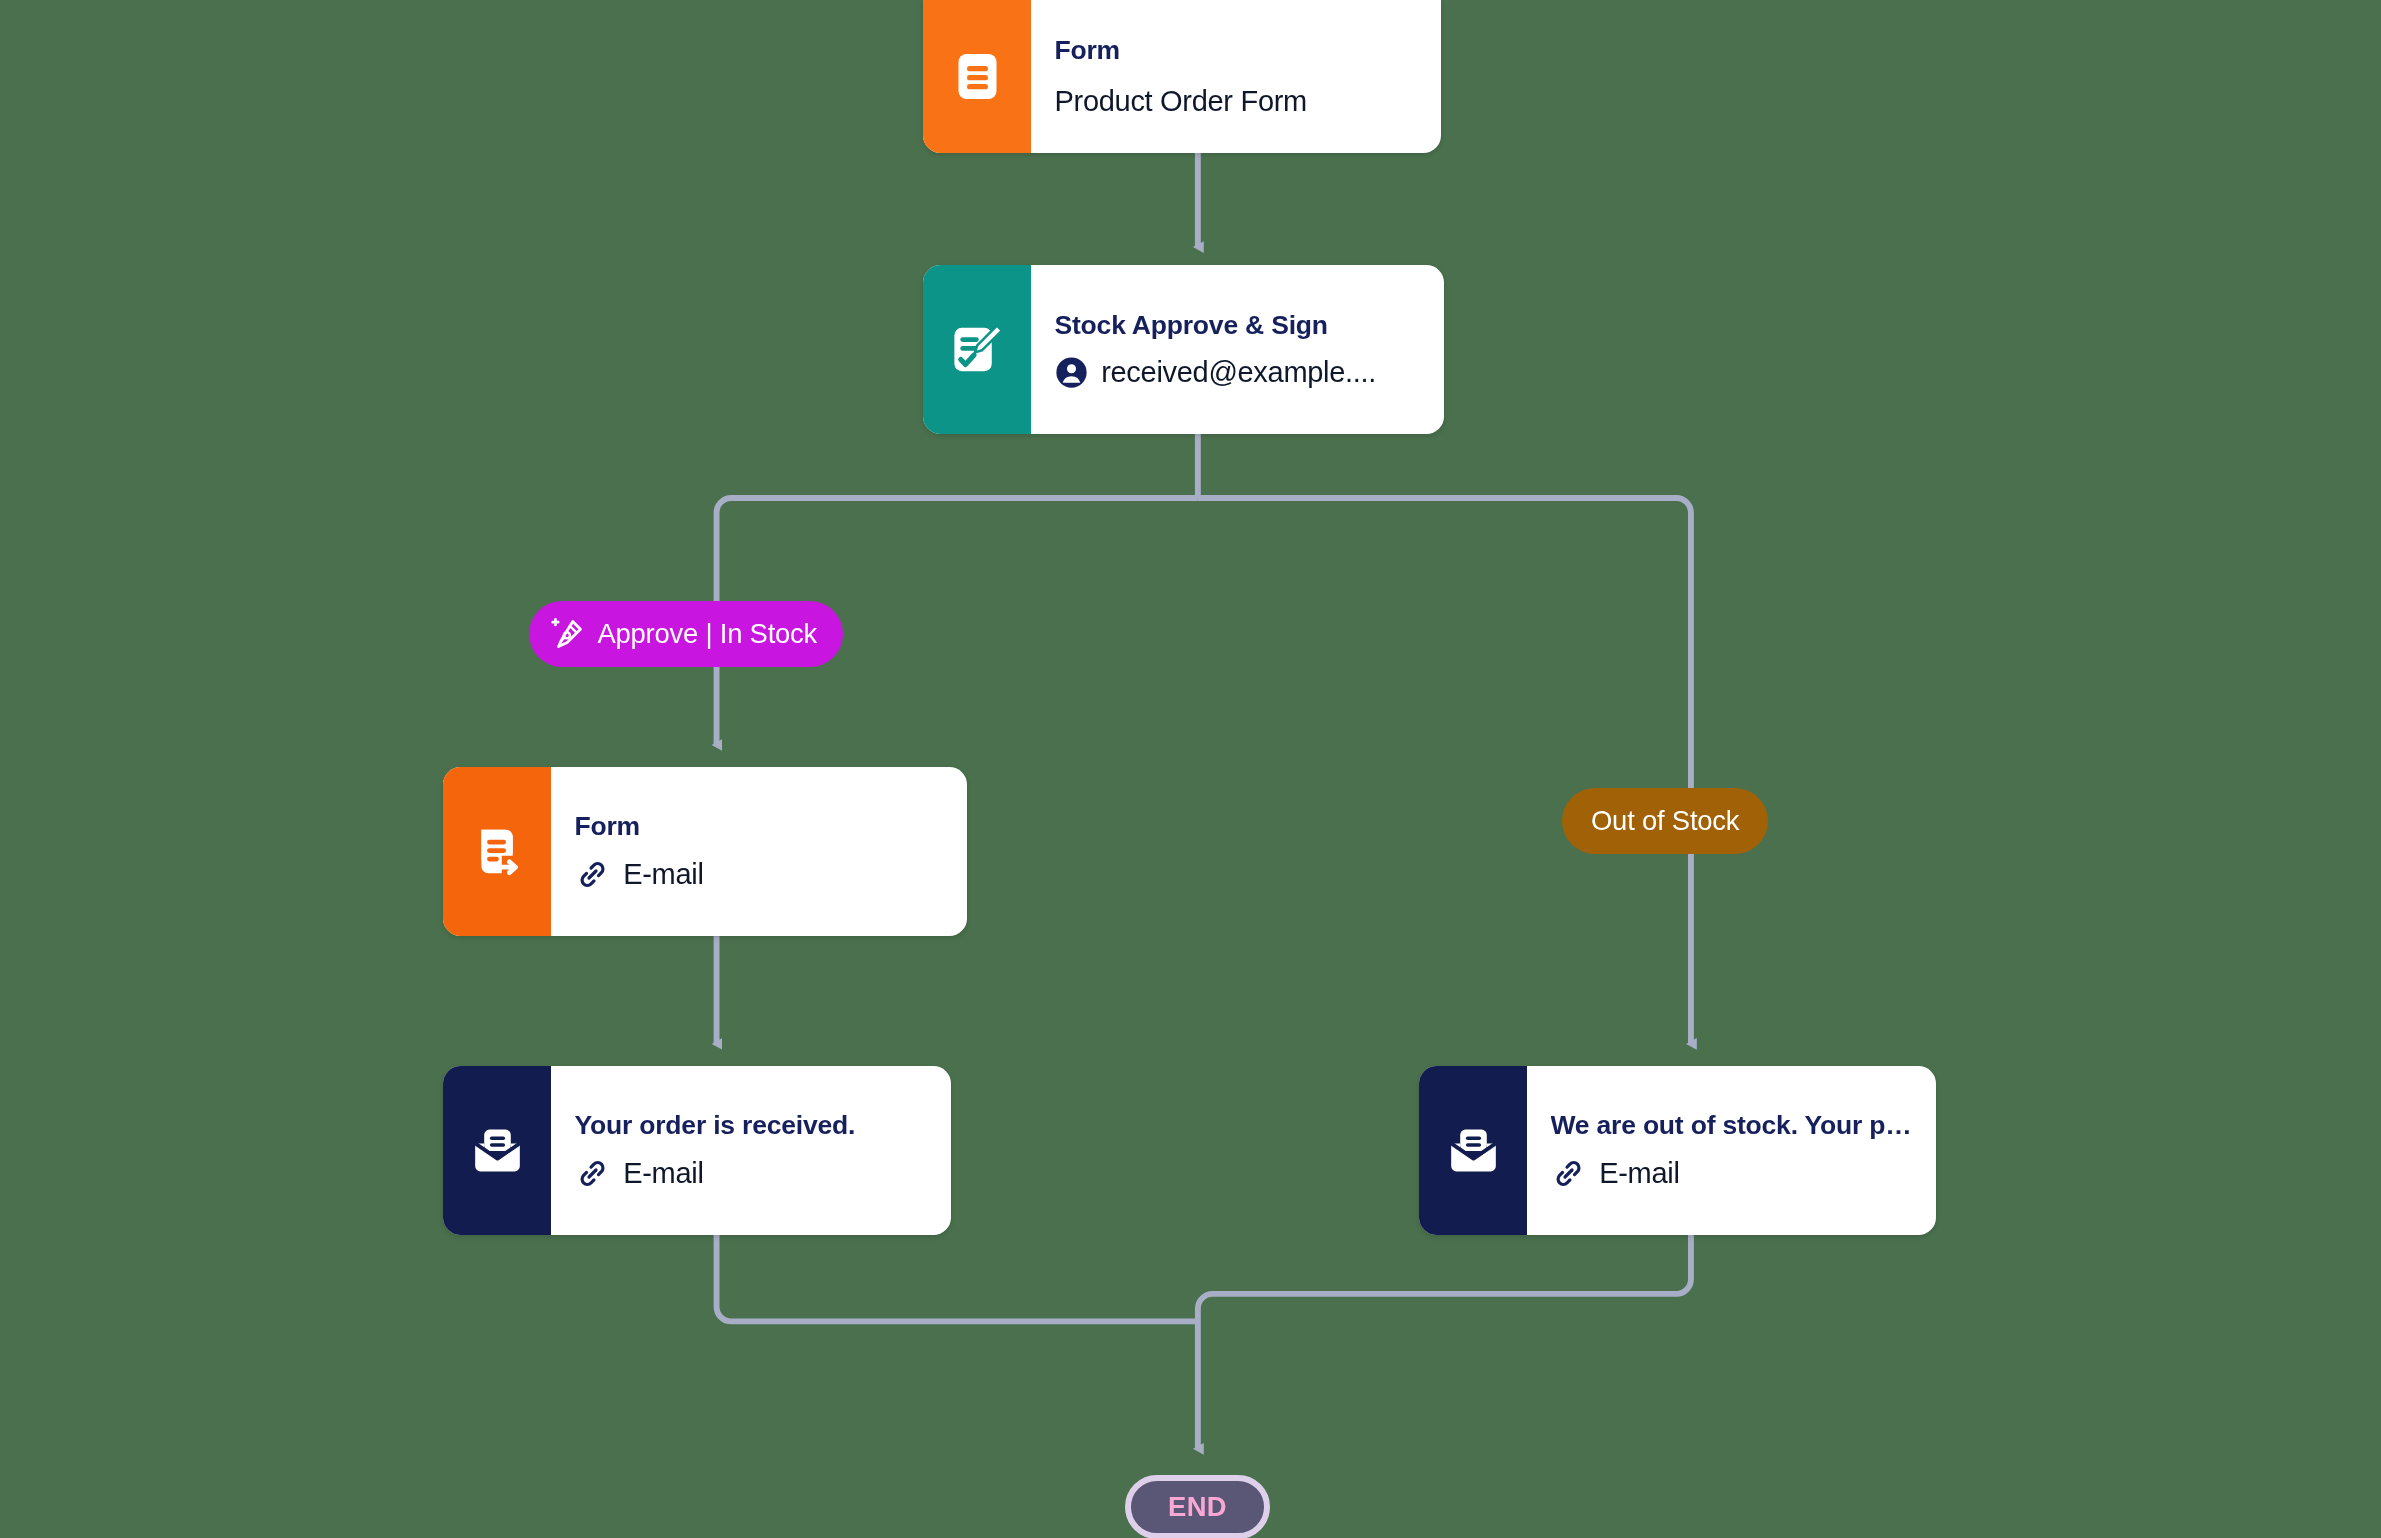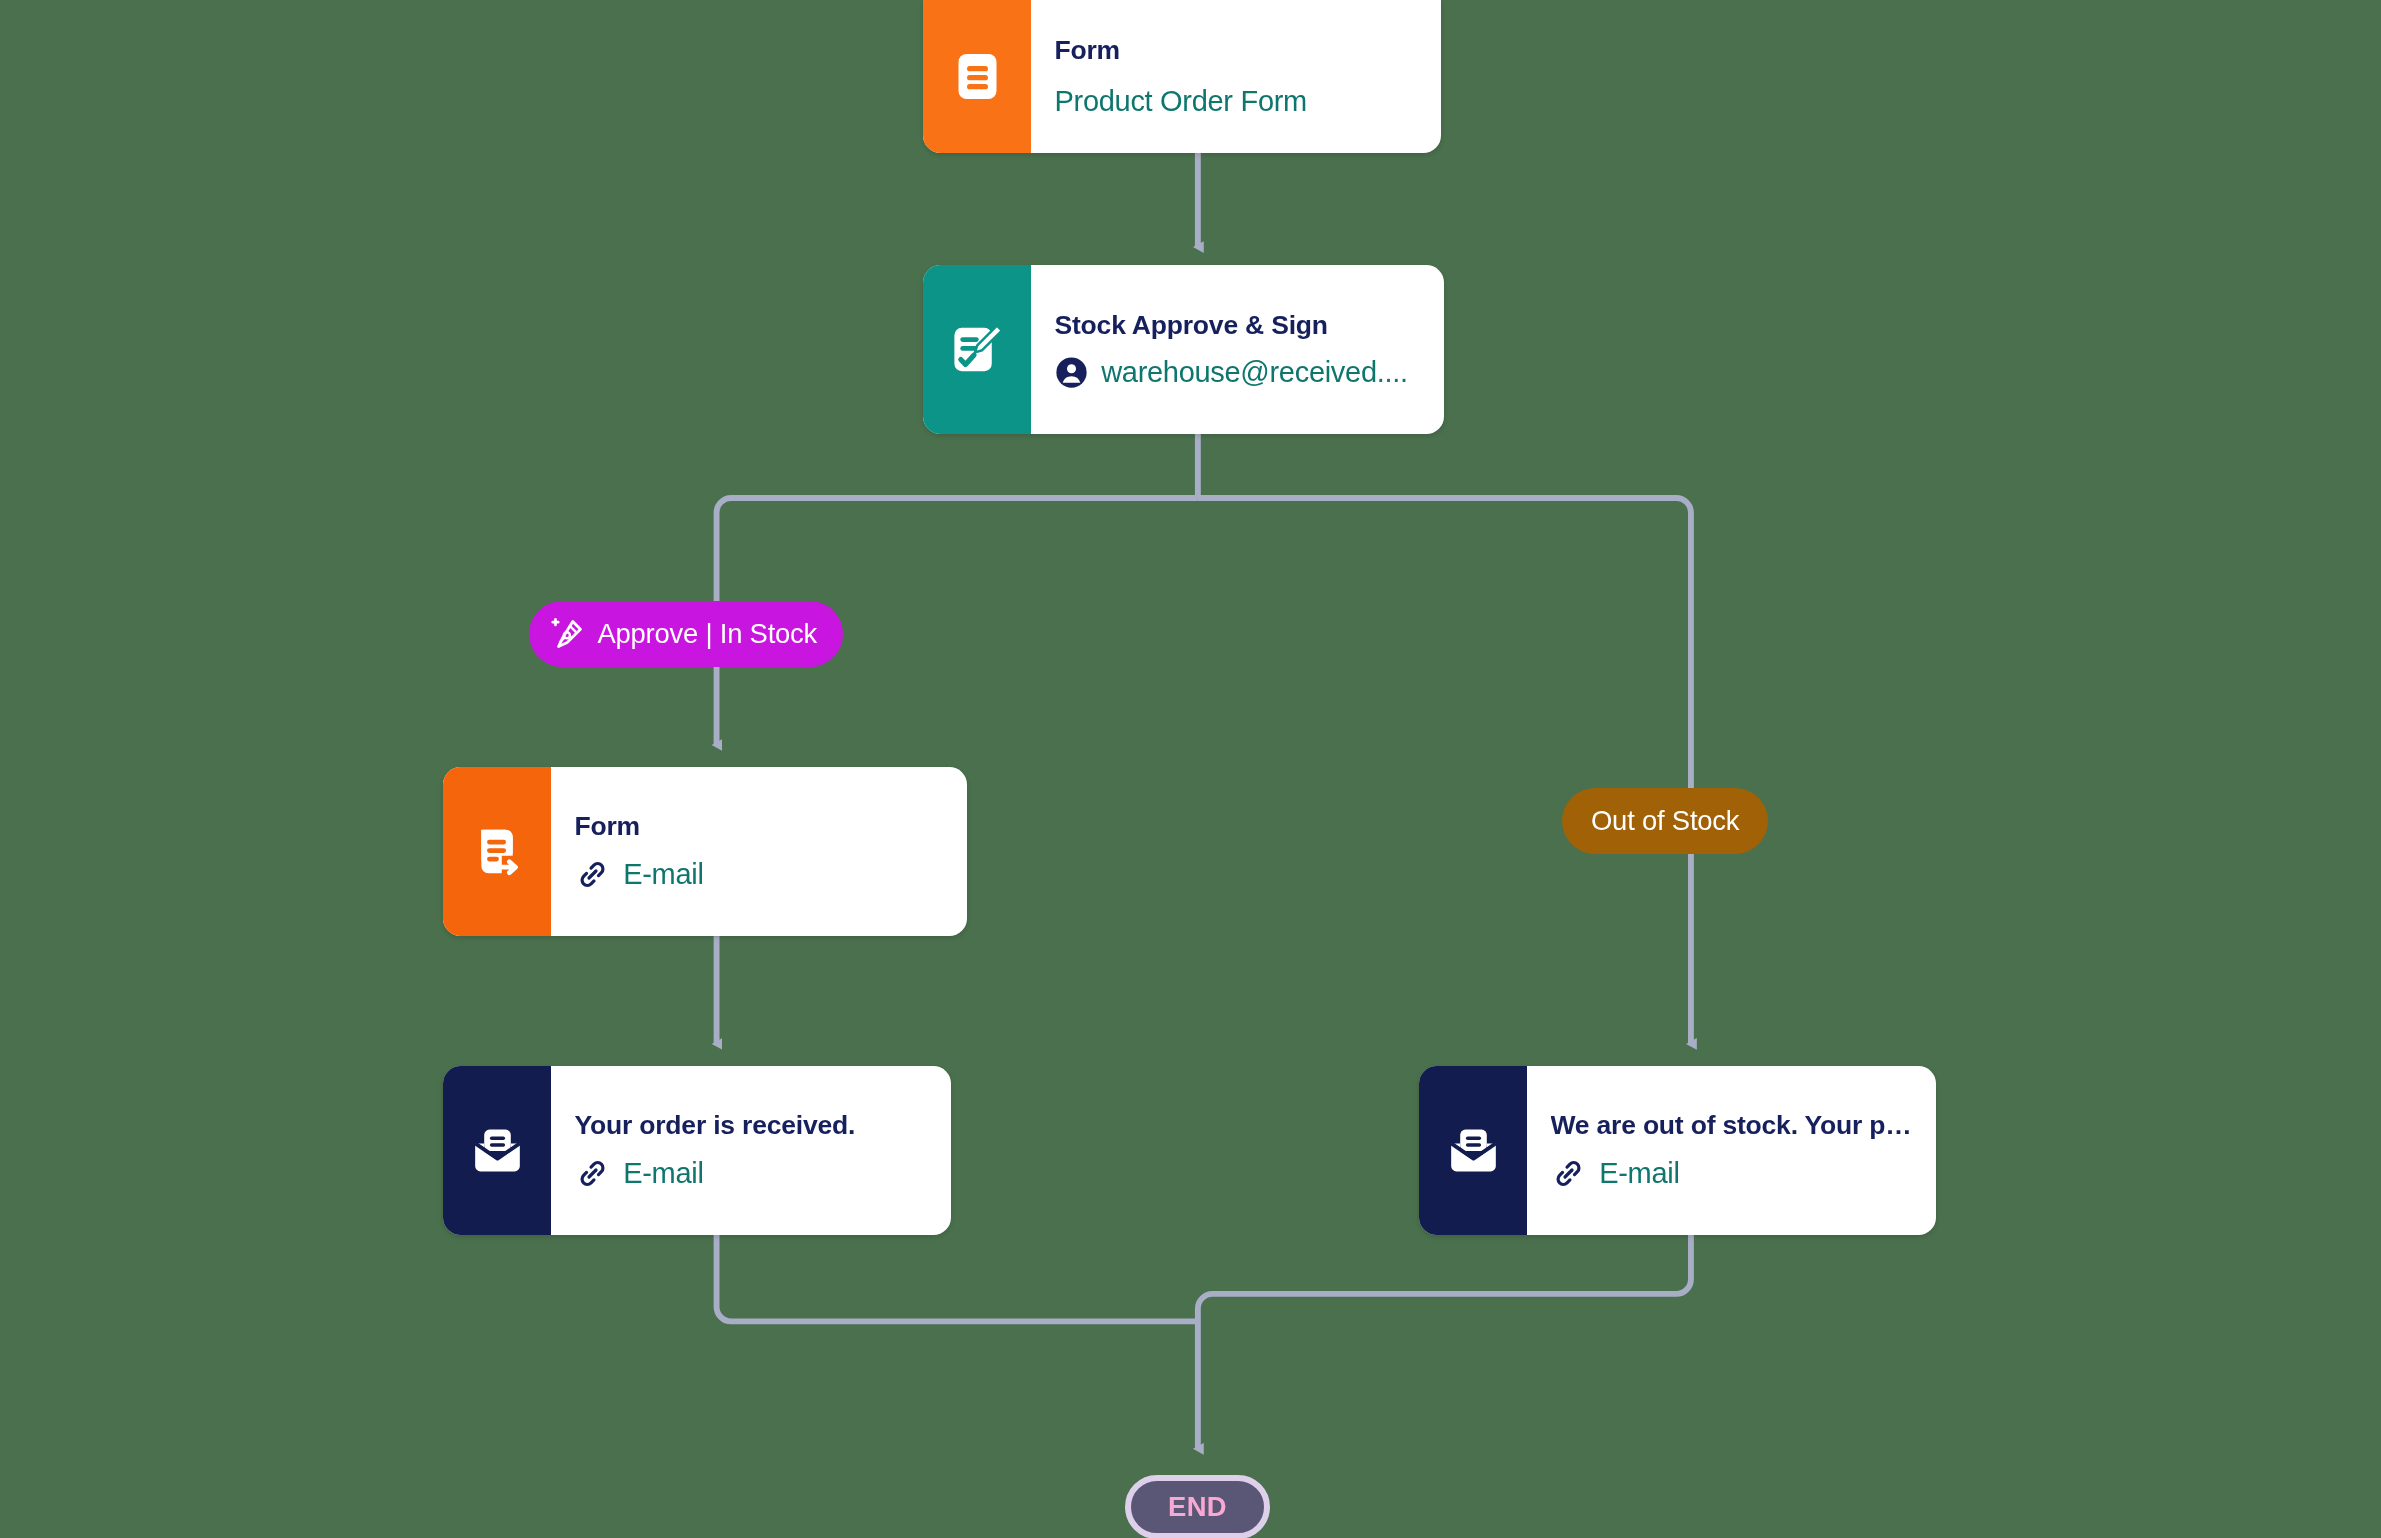--- a/index.html
+++ b/index.html
@@ -62,21 +62,21 @@
   }
   .node-sub-row {
     display: flex;
     align-items: center;
     gap: 13.7px;
     margin-top: 15.7px;
     min-width: 0;
   }
   .node-sub {
     font-size: 29px;
-    color: #0f766e;
+    color: #0f172a;
     white-space: nowrap;
     overflow: hidden;
     text-overflow: ellipsis;
     letter-spacing: -0.3px;
   }
   .sub-icon { flex: 0 0 auto; display: block; }
 
   
   #node-form-order { left: 923px;  top: 0px;    width: 518px; height: 153px; border-top-left-radius: 0; border-top-right-radius: 0;}
   #node-form-order .node-accent { width: 108px; background: #f97316; }
@@ -193,21 +193,21 @@
       </svg>
     </div>
     <div class="node-body">
       <div class="node-title">Stock Approve &amp; Sign</div>
       <div class="node-sub-row">
         <svg class="sub-icon" width="33" height="33" viewBox="0 0 24 24">
           <circle cx="12" cy="12" r="11" fill="#16205c"></circle>
           <circle cx="12" cy="9.3" r="3.3" fill="#ffffff"></circle>
           <path d="M5.6 19.4a6.7 6.7 0 0 1 12.8 0z" fill="#ffffff"></path>
         </svg>
-        <span class="node-sub">warehouse@received....</span>
+        <span class="node-sub">received@example....</span>
       </div>
     </div>
   </div>
 
   <div class="badge" id="badge-approve">
     <svg width="37" height="37" viewBox="0 0 24 24">
       <path d="M4.2 2.2v3.6M2.4 4.0h3.6" stroke="#ffffff" stroke-width="1.7" stroke-linecap="round"></path>
       <path d="M15.4 3.6l5.0 5.0-8.6 8.6-5.6 2.6 2.6-5.6z" fill="none" stroke="#ffffff" stroke-width="1.8" stroke-linejoin="round"></path>
       <path d="M13.1 6.0l4.9 4.9" stroke="#ffffff" stroke-width="1.6"></path>
       <circle cx="11.6" cy="12.5" r="2.0" fill="none" stroke="#ffffff" stroke-width="1.6"></circle>

